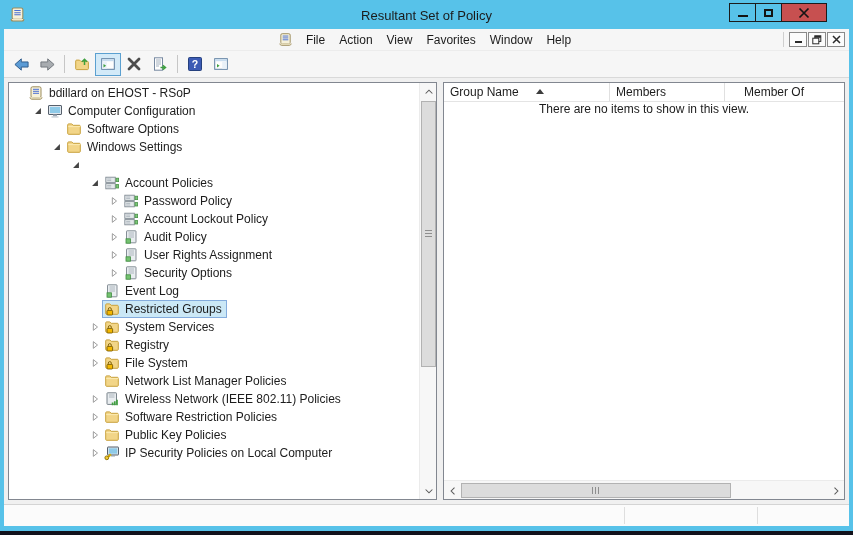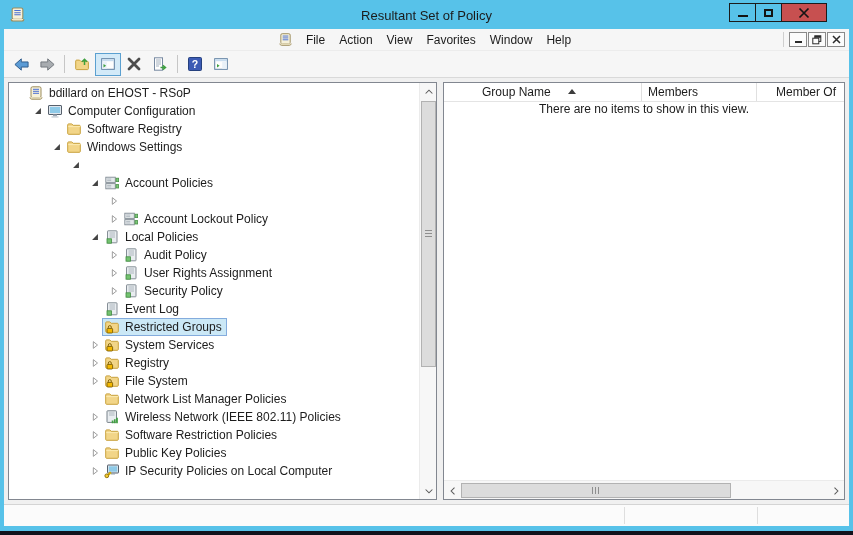--- a/index.html
+++ b/index.html
@@ -272,21 +272,21 @@
           <div class="tree-row">
             <span class="tindent" style="width: 41px;"></span>
             <span class="tarrow"></span>
             <span class="row-body">
               <span class="ticon">
                 <svg viewBox="0 0 16 16">
                   <path d="M1.7 3.8c0-.5.4-.9.9-.9h3.2l1.4 1.4h6.2c.5 0 .9.4.9.9v7.2c0 .5-.4.9-.9.9H2.6c-.5 0-.9-.4-.9-.9z" fill="#f2d588" stroke="#c9a23e"></path>
                   <path d="M2.2 5.6h12.1" stroke="#fbeab1" stroke-width="1"></path>
                 </svg>
               </span>
-              <span class="tlabel">Software Registry</span>
+              <span class="tlabel">Software Options</span>
             </span>
           </div>
           <div class="tree-row">
             <span class="tindent" style="width: 41px;"></span>
             <span class="tarrow">
               <svg width="10" height="10" viewBox="0 0 12 12">
                 <path d="M9.5 2.5v7h-7z" fill="#444"></path>
               </svg>
             </span>
             <span class="row-body">
@@ -327,111 +327,105 @@
               <span class="tlabel">Account Policies</span>
             </span>
           </div>
           <div class="tree-row">
             <span class="tindent" style="width: 98px;"></span>
             <span class="tarrow">
               <svg width="10" height="10" viewBox="0 0 12 12">
                 <path d="M4 2l5 4-5 4z" fill="#fff" stroke="#8a8a8a" stroke-width="1"></path>
               </svg>
             </span>
-          </div>
-          <div class="tree-row">
-            <span class="tindent" style="width: 98px;"></span>
-            <span class="tarrow">
-              <svg width="10" height="10" viewBox="0 0 12 12">
-                <path d="M4 2l5 4-5 4z" fill="#fff" stroke="#8a8a8a" stroke-width="1"></path>
-              </svg>
-            </span>
             <span class="row-body">
               <span class="ticon">
                 <svg viewBox="0 0 16 16">
                   <rect x="1.8" y="2.2" width="9.5" height="5.2" fill="#e4e8eb" stroke="#828c94" stroke-width="0.9"></rect>
                   <rect x="1.8" y="8.6" width="9.5" height="5.2" fill="#e4e8eb" stroke="#828c94" stroke-width="0.9"></rect>
                   <path d="M3.2 4h4M3.2 5.6h4M3.2 10.4h4M3.2 12h4" stroke="#a6b0b8" stroke-width="0.8"></path>
                   <rect x="12" y="3.2" width="2.6" height="3.4" fill="#7dc87a" stroke="#4a9148" stroke-width="0.8"></rect>
                   <rect x="12" y="9.6" width="2.6" height="3.4" fill="#7dc87a" stroke="#4a9148" stroke-width="0.8"></rect>
                 </svg>
               </span>
+              <span class="tlabel">Password Policy</span>
+            </span>
+          </div>
+          <div class="tree-row">
+            <span class="tindent" style="width: 98px;"></span>
+            <span class="tarrow">
+              <svg width="10" height="10" viewBox="0 0 12 12">
+                <path d="M4 2l5 4-5 4z" fill="#fff" stroke="#8a8a8a" stroke-width="1"></path>
+              </svg>
+            </span>
+            <span class="row-body">
+              <span class="ticon">
+                <svg viewBox="0 0 16 16">
+                  <rect x="1.8" y="2.2" width="9.5" height="5.2" fill="#e4e8eb" stroke="#828c94" stroke-width="0.9"></rect>
+                  <rect x="1.8" y="8.6" width="9.5" height="5.2" fill="#e4e8eb" stroke="#828c94" stroke-width="0.9"></rect>
+                  <path d="M3.2 4h4M3.2 5.6h4M3.2 10.4h4M3.2 12h4" stroke="#a6b0b8" stroke-width="0.8"></path>
+                  <rect x="12" y="3.2" width="2.6" height="3.4" fill="#7dc87a" stroke="#4a9148" stroke-width="0.8"></rect>
+                  <rect x="12" y="9.6" width="2.6" height="3.4" fill="#7dc87a" stroke="#4a9148" stroke-width="0.8"></rect>
+                </svg>
+              </span>
               <span class="tlabel">Account Lockout Policy</span>
             </span>
           </div>
           <div class="tree-row">
-            <span class="tindent" style="width: 79px;"></span>
-            <span class="tarrow">
-              <svg width="10" height="10" viewBox="0 0 12 12">
-                <path d="M9.5 2.5v7h-7z" fill="#444"></path>
+            <span class="tindent" style="width: 98px;"></span>
+            <span class="tarrow">
+              <svg width="10" height="10" viewBox="0 0 12 12">
+                <path d="M4 2l5 4-5 4z" fill="#fff" stroke="#8a8a8a" stroke-width="1"></path>
               </svg>
             </span>
             <span class="row-body">
               <span class="ticon">
                 <svg viewBox="0 0 16 16">
                   <rect x="3.5" y="1.8" width="9.5" height="12" rx="0.6" fill="#e9edf0" stroke="#78828a" stroke-width="0.9"></rect>
                   <path d="M5.5 4h5.5M5.5 6h5.5M5.5 8h5.5" stroke="#a6b0b8" stroke-width="0.9"></path>
                   <rect x="3" y="9.8" width="4.4" height="4.4" fill="#74c270" stroke="#3f8a3f" stroke-width="0.8"></rect>
                 </svg>
               </span>
-              <span class="tlabel">Local Policies</span>
+              <span class="tlabel">Audit Policy</span>
             </span>
           </div>
           <div class="tree-row">
             <span class="tindent" style="width: 98px;"></span>
             <span class="tarrow">
               <svg width="10" height="10" viewBox="0 0 12 12">
                 <path d="M4 2l5 4-5 4z" fill="#fff" stroke="#8a8a8a" stroke-width="1"></path>
               </svg>
             </span>
             <span class="row-body">
               <span class="ticon">
                 <svg viewBox="0 0 16 16">
                   <rect x="3.5" y="1.8" width="9.5" height="12" rx="0.6" fill="#e9edf0" stroke="#78828a" stroke-width="0.9"></rect>
                   <path d="M5.5 4h5.5M5.5 6h5.5M5.5 8h5.5" stroke="#a6b0b8" stroke-width="0.9"></path>
                   <rect x="3" y="9.8" width="4.4" height="4.4" fill="#74c270" stroke="#3f8a3f" stroke-width="0.8"></rect>
                 </svg>
               </span>
-              <span class="tlabel">Audit Policy</span>
+              <span class="tlabel">User Rights Assignment</span>
             </span>
           </div>
           <div class="tree-row">
             <span class="tindent" style="width: 98px;"></span>
             <span class="tarrow">
               <svg width="10" height="10" viewBox="0 0 12 12">
                 <path d="M4 2l5 4-5 4z" fill="#fff" stroke="#8a8a8a" stroke-width="1"></path>
               </svg>
             </span>
             <span class="row-body">
               <span class="ticon">
                 <svg viewBox="0 0 16 16">
                   <rect x="3.5" y="1.8" width="9.5" height="12" rx="0.6" fill="#e9edf0" stroke="#78828a" stroke-width="0.9"></rect>
                   <path d="M5.5 4h5.5M5.5 6h5.5M5.5 8h5.5" stroke="#a6b0b8" stroke-width="0.9"></path>
                   <rect x="3" y="9.8" width="4.4" height="4.4" fill="#74c270" stroke="#3f8a3f" stroke-width="0.8"></rect>
                 </svg>
               </span>
-              <span class="tlabel">User Rights Assignment</span>
-            </span>
-          </div>
-          <div class="tree-row">
-            <span class="tindent" style="width: 98px;"></span>
-            <span class="tarrow">
-              <svg width="10" height="10" viewBox="0 0 12 12">
-                <path d="M4 2l5 4-5 4z" fill="#fff" stroke="#8a8a8a" stroke-width="1"></path>
-              </svg>
-            </span>
-            <span class="row-body">
-              <span class="ticon">
-                <svg viewBox="0 0 16 16">
-                  <rect x="3.5" y="1.8" width="9.5" height="12" rx="0.6" fill="#e9edf0" stroke="#78828a" stroke-width="0.9"></rect>
-                  <path d="M5.5 4h5.5M5.5 6h5.5M5.5 8h5.5" stroke="#a6b0b8" stroke-width="0.9"></path>
-                  <rect x="3" y="9.8" width="4.4" height="4.4" fill="#74c270" stroke="#3f8a3f" stroke-width="0.8"></rect>
-                </svg>
-              </span>
-              <span class="tlabel">Security Policy</span>
+              <span class="tlabel">Security Options</span>
             </span>
           </div>
           <div class="tree-row">
             <span class="tindent" style="width: 79px;"></span>
             <span class="tarrow"></span>
             <span class="row-body">
               <span class="ticon">
                 <svg viewBox="0 0 16 16">
                   <rect x="3.5" y="1.8" width="9.5" height="12" rx="0.6" fill="#e9edf0" stroke="#78828a" stroke-width="0.9"></rect>
                   <path d="M5.5 4h5.5M5.5 6h5.5M5.5 8h5.5" stroke="#a6b0b8" stroke-width="0.9"></path>
@@ -613,21 +607,21 @@
         <span class="sbtn down">
             <svg width="12" height="12" viewBox="0 0 16 16">
               <path d="M3.5 6l4.5 4.5L12.5 6" fill="none" stroke="#5a5a5a" stroke-width="1.4"></path>
             </svg>
           </span>
       </div>
     </div>
 
     <div class="list-pane">
       <div class="list-header" id="list-header">
-          <div class="col" style="width: 166px; margin-left: 32px;"><span>Group Name</span><span class="sort-asc"></span></div>
+          <div class="col" style="width: 166px;"><span>Group Name</span><span class="sort-asc"></span></div>
           <div class="col" style="width: 115px;"><span>Members</span></div>
           <div class="col last"><span>Member Of</span></div>
         </div>
       <div class="empty-msg">There are no items to show in this view.</div>
       <div class="hscroll">
         <span class="hbtn left">
             <svg width="12" height="12" viewBox="0 0 16 16">
               <path d="M10 3.5L5.5 8l4.5 4.5" fill="none" stroke="#5a5a5a" stroke-width="1.4"></path>
             </svg>
           </span>

